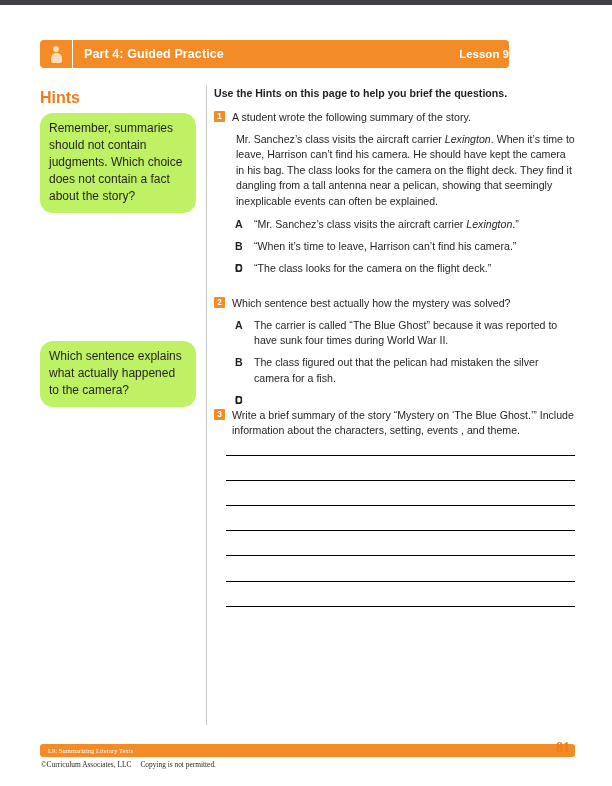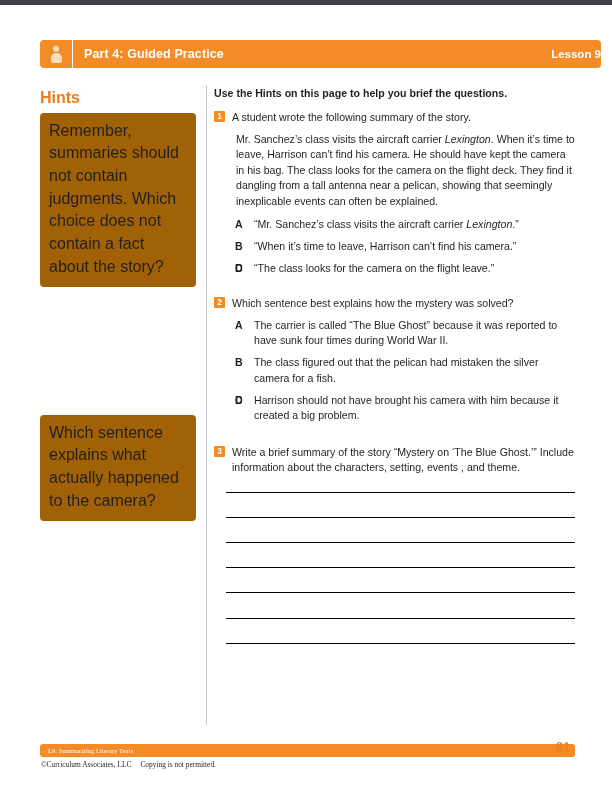--- a/index.html
+++ b/index.html
@@ -31,21 +31,21 @@
     width: 612px;
     height: 781px;
     background: #ffffff;
   }
 
   
   .banner {
     position: absolute;
     left: 40px;
     top: 35px;
-    width: 561px;
+    width: 469px;
     height: 28px;
     background: #f38b26;
     border-radius: 4px;
     display: flex;
     align-items: center;
   }
   .banner-icon-cell {
     width: 33px;
     height: 28px;
     display: flex;
@@ -95,25 +95,25 @@
     width: 156px;
   }
   .hints-title {
     font-size: 16px;
     font-weight: bold;
     color: #f07d1a;
     margin: 0 0 6px 0;
     line-height: 1.1;
   }
   .hint-box {
-    background: #a16207;
-    border-radius: 4px;
+    background: #bef264;
+    border-radius: 13px;
     padding: 7px 9px 8px 9px;
     box-sizing: border-box;
-    font-size: 16px;
+    font-size: 12px;
     line-height: 1.42;
     color: #231f20;
   }
   .hint-spacer-1 { height: 128px; }
   .hint-spacer-2 { height: 111px; }
 
   .col-divider {
     position: absolute;
     left: 206px;
     top: 80px;
@@ -288,42 +288,41 @@
     </div>
     <div class="choice">
       <span class="choice-letter">B</span>
       <span>“When it’s time to leave, Harrison can’t find his camera.”</span>
     </div>
     <div class="choice">
       <span class="choice-letter">C</span>
     </div>
     <div class="choice">
       <span class="choice-letter">D</span>
-      <span>“The class looks for the camera on the flight leave.”</span>
+      <span>“The class looks for the camera on the flight deck.”</span>
     </div>
 
     <div class="question q2-block">
       <div class="qnum">2</div>
-      <div class="qtext">Which sentence best explains how the mystery was solved?</div>
+      <div class="qtext">Which sentence best actually how the mystery was solved?</div>
     </div>
 
     <div class="choice" style="margin-top:7px">
       <span class="choice-letter">A</span>
       <span>The carrier is called “The Blue Ghost” because it was reported to have sunk four times during World War II.</span>
     </div>
     <div class="choice">
       <span class="choice-letter">B</span>
       <span>The class figured out that the pelican had mistaken the silver camera for a fish.</span>
     </div>
     <div class="choice">
       <span class="choice-letter">C</span>
     </div>
     <div class="choice">
       <span class="choice-letter">D</span>
-      <span>Harrison should not have brought his camera with him because it created a big problem.</span>
     </div>
 
     <div class="question q3-block">
       <div class="qnum">3</div>
       <div class="qtext">Write a brief summary of the story “Mystery on ‘The Blue Ghost.’” Include information about the characters, setting, events , and theme.</div>
     </div>
 
     <div class="lines">
       <div class="line"></div>
       <div class="line"></div>

